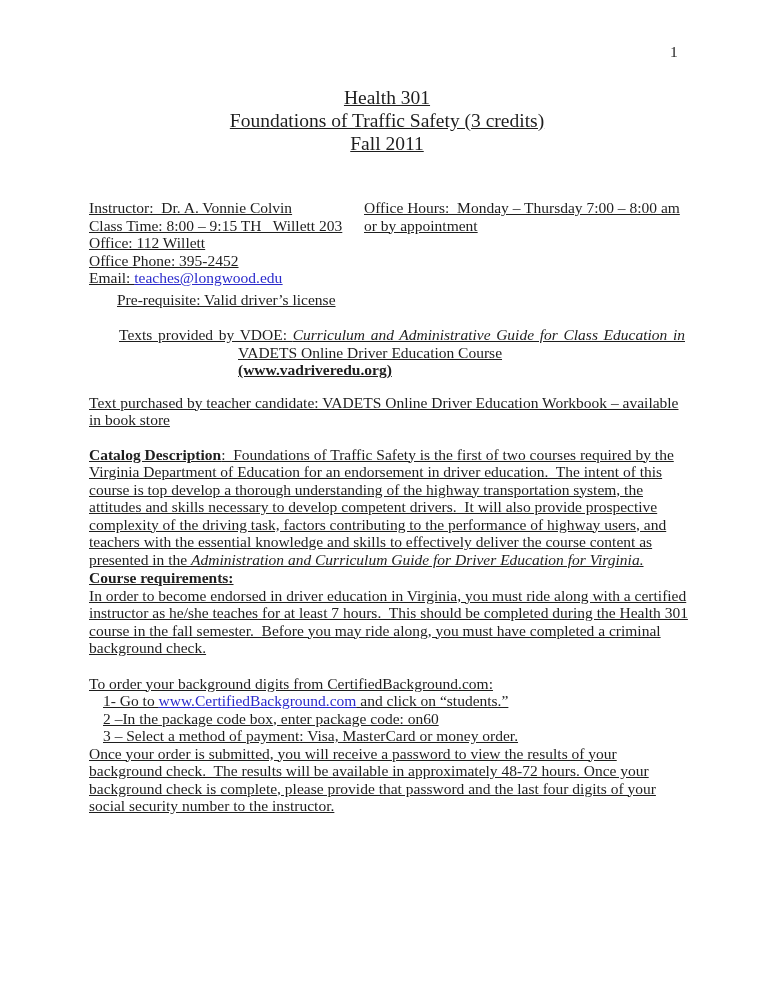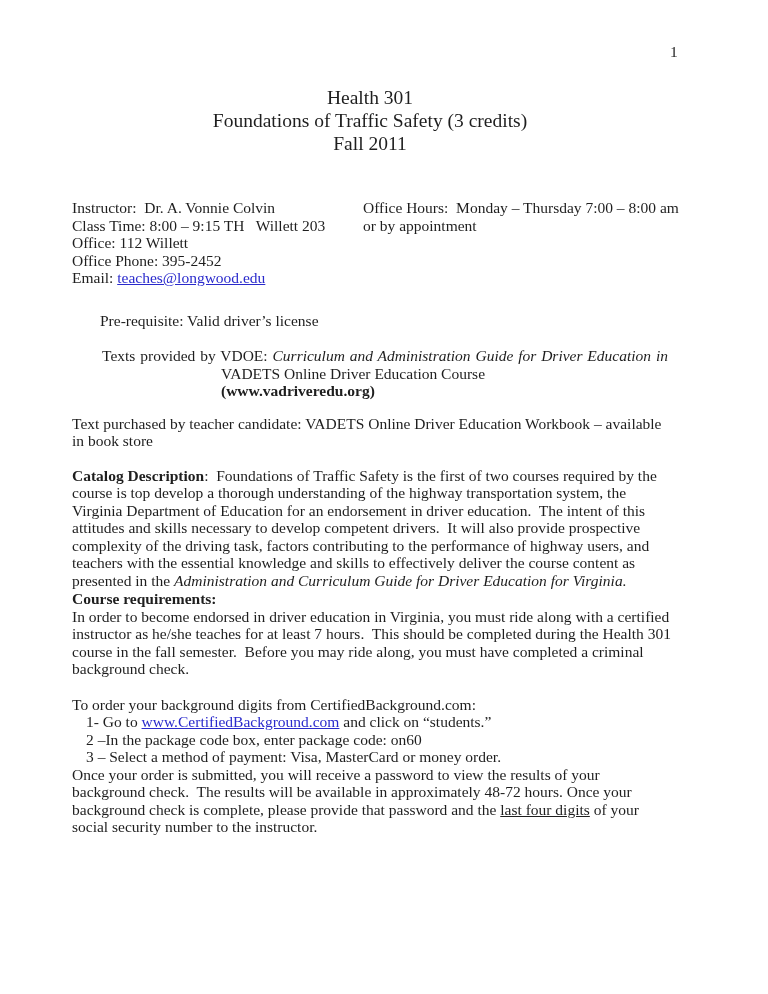--- a/index.html
+++ b/index.html
@@ -4,27 +4,27 @@
 <style>
   html,body { margin:0; padding:0; background:#ffffff; }
   .page {
     position:relative; width:768px; height:994px; overflow:hidden;
     background:#ffffff;
     font-family:"Liberation Serif","DejaVu Serif",serif;
     font-size:15.5px; line-height:17.5px;
     color:var(--text,#1e1e1e);
   }
   .page-number { position:absolute; left:670px; top:43px; }
-  .content { position:absolute; left:72px; top:0; width:596px; }
+  .content { position:absolute; left:89px; top:0; width:596px;text-decoration:underline; }
   .doc-title { margin-top:86px; font-size:19.5px; line-height:23px; text-align:center; }
   .doc-title .line { white-space:pre; }
-  .contact-row { display:flex; margin-top:44px;gap:16px; }
+  .contact-row { display:flex; margin-top:44px; }
   .contact-left { width:275px; flex:none; }
   .contact-right { flex:1; }
-  .prereq { margin-top:25px; margin-left:28px; white-space:pre; }
+  .prereq { margin-top:4px; margin-left:28px; white-space:pre; }
   .texts-block { margin-top:18px; }
   .justify-line { margin-left:30px; text-align:justify; text-align-last:justify; white-space:normal; }
   .texts-cont .line { margin-left:149px; }
   .purchased { margin-top:15px; }
   .catalog { margin-top:17px; }
   .course-req { margin-top:1px; }
   .bg-check { margin-top:18px; }
   .steps .line { margin-left:14px; }
   .line { white-space:pre; }
   .run-b { font-weight:bold; }
@@ -51,34 +51,34 @@
           <div class="line"><span>Office Phone: 395-2452</span></div>
           <div class="line"><span>Email: </span><a href="#" class="run-link">teaches@longwood.edu</a></div>
         </div>
       <div class="contact-right">
           <div class="line"><span>Office Hours:  Monday – Thursday 7:00 – 8:00 am</span></div>
           <div class="line"><span>or by appointment</span></div>
         </div>
     </div>
     <div class="prereq"><span>Pre-requisite: Valid driver’s license</span></div>
     <div class="texts-block">
-      <div class="line justify-line"><span>Texts provided by VDOE: </span><span class="run-i">Curriculum and Administration Guide for Driver Education in</span></div>
+      <div class="line justify-line"><span>Texts provided by VDOE: </span><span class="run-i">Curriculum and Administrative Guide for Class Education in</span></div>
       <div class="texts-cont">
           <div class="line"><span>VADETS Online Driver Education Course</span></div>
           <div class="line"><span class="run-b">(www.vadriveredu.org)</span></div>
         </div>
     </div>
     <div class="purchased">
         <div class="line"><span>Text purchased by teacher candidate: VADETS Online Driver Education Workbook – available</span></div>
         <div class="line"><span>in book store</span></div>
       </div>
     <div class="catalog">
         <div class="line"><span class="run-b">Catalog Description</span><span>:  Foundations of Traffic Safety is the first of two courses required by the</span></div>
+        <div class="line"><span>Virginia Department of Education for an endorsement in driver education.  The intent of this</span></div>
         <div class="line"><span>course is top develop a thorough understanding of the highway transportation system, the</span></div>
-        <div class="line"><span>Virginia Department of Education for an endorsement in driver education.  The intent of this</span></div>
         <div class="line"><span>attitudes and skills necessary to develop competent drivers.  It will also provide prospective</span></div>
         <div class="line"><span>complexity of the driving task, factors contributing to the performance of highway users, and</span></div>
         <div class="line"><span>teachers with the essential knowledge and skills to effectively deliver the course content as</span></div>
         <div class="line"><span>presented in the </span><span class="run-i">Administration and Curriculum Guide for Driver Education for Virginia.</span></div>
       </div>
     <div class="course-req">
       <div class="line"><span class="run-b">Course requirements:</span></div>
       <div>
           <div class="line"><span>In order to become endorsed in driver education in Virginia, you must ride along with a certified</span></div>
           <div class="line"><span>instructor as he/she teaches for at least 7 hours.  This should be completed during the Health 301</span></div>

